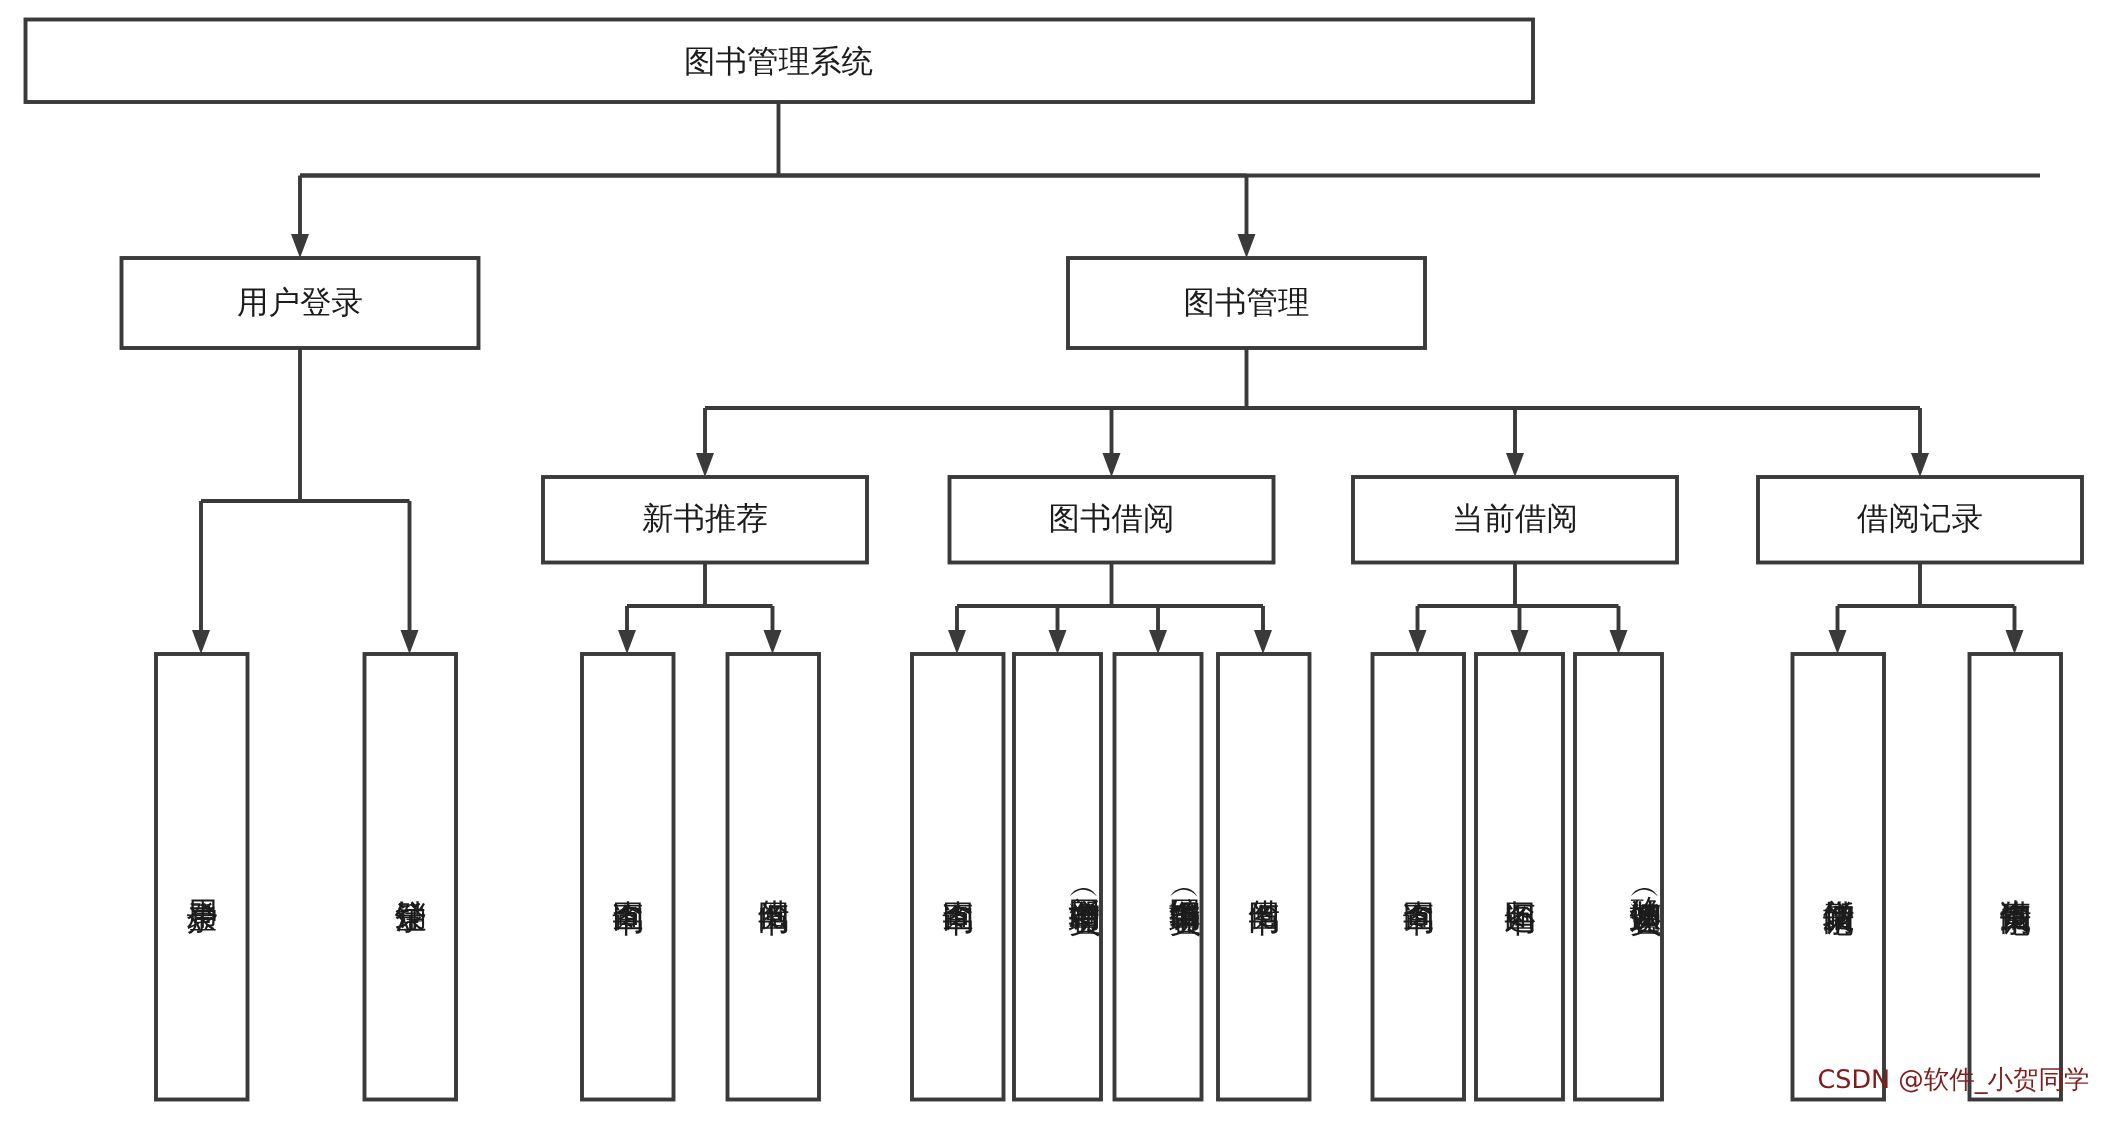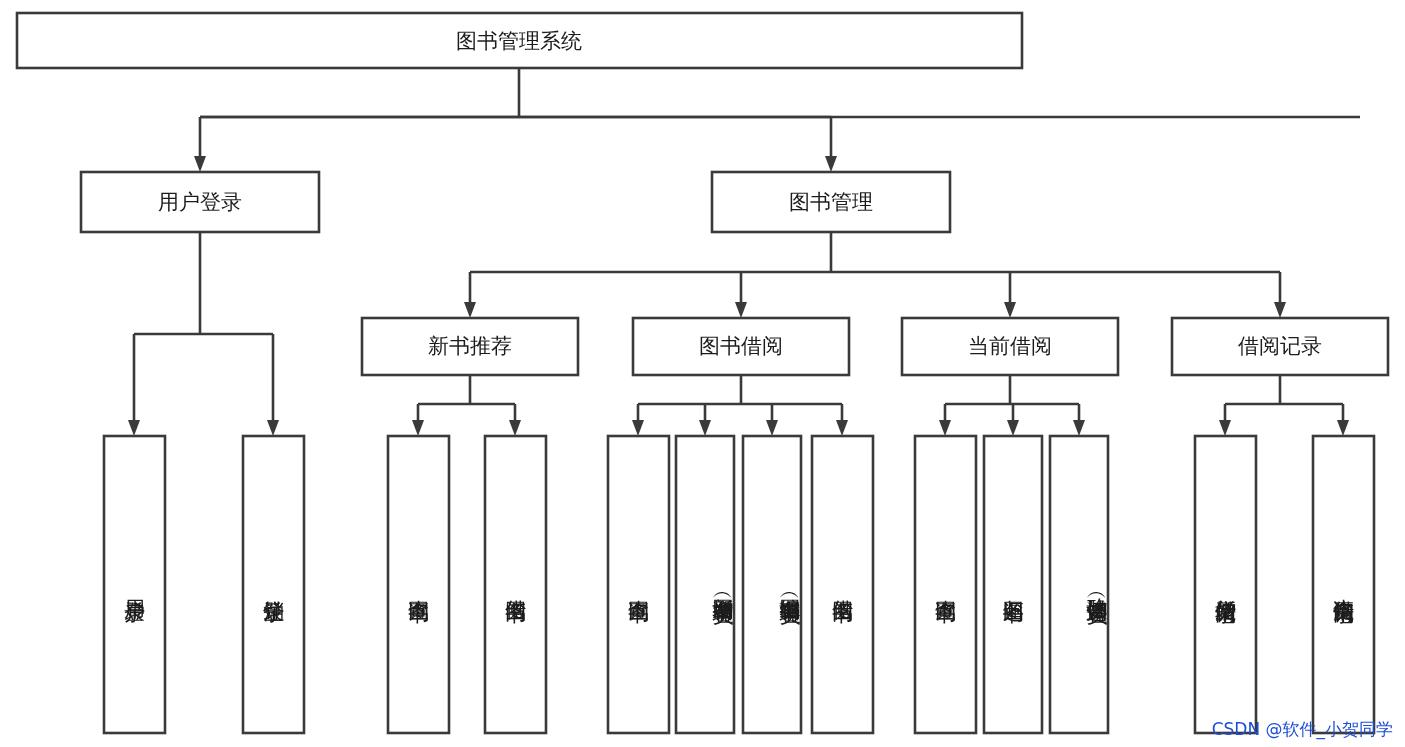--- a/index.html
+++ b/index.html
@@ -56,24 +56,24 @@
     line-height: 1.08;
     letter-spacing: 1px;
     color: #1c1c1c;
     white-space: nowrap;
     pointer-events: none;
     user-select: none;
   }
   #watermark {
     position: absolute;
     right: 12px;
-    bottom: 6px;
+    bottom: 16px;
     font-family: "DejaVu Sans", "Liberation Sans", sans-serif;
     font-size: 17px;
-    color: #1d4ed8;
+    color: #7f1d1d;
     white-space: nowrap;
     user-select: none;
   }
 </style>
 </head>
 <body>
 
 <div id="diagram-root">
 
   <svg width="1405" height="747" viewBox="0 0 1405 747" xmlns="http://www.w3.org/2000/svg">

